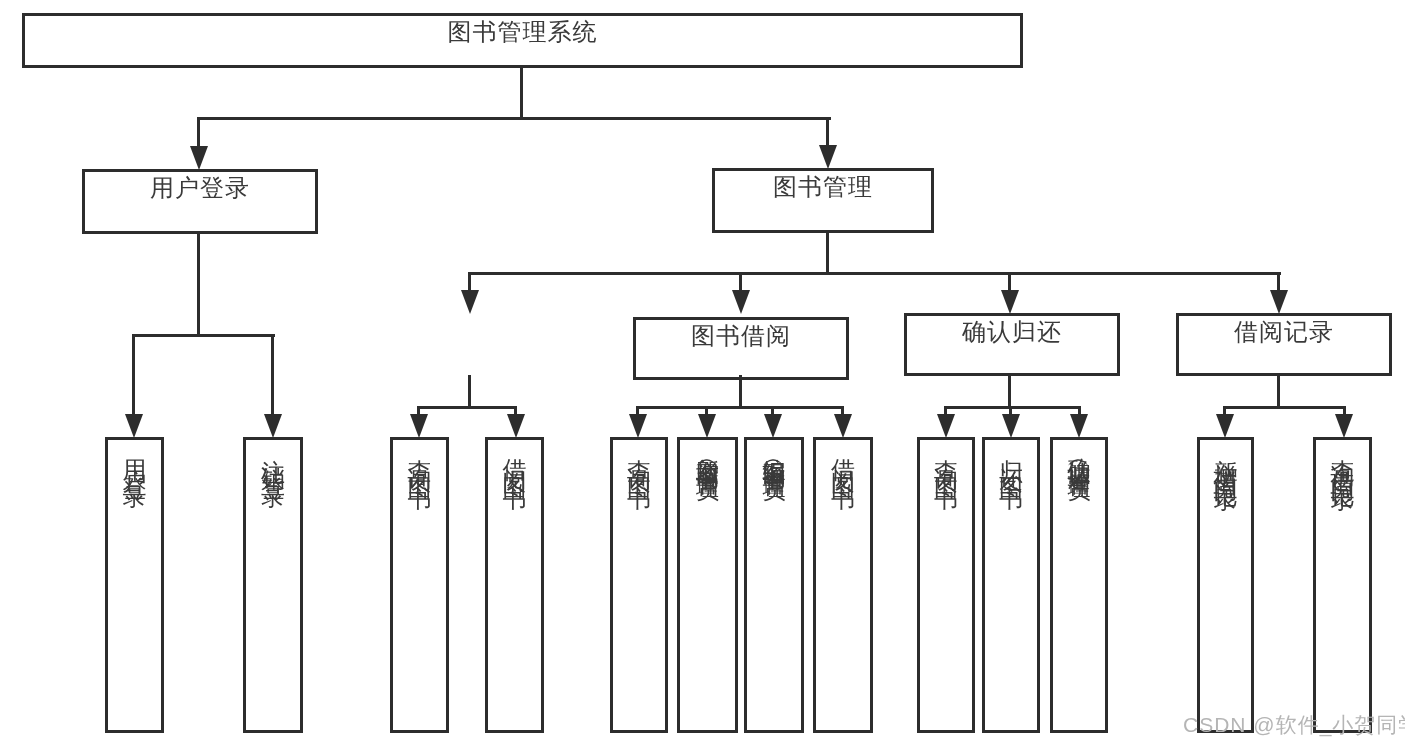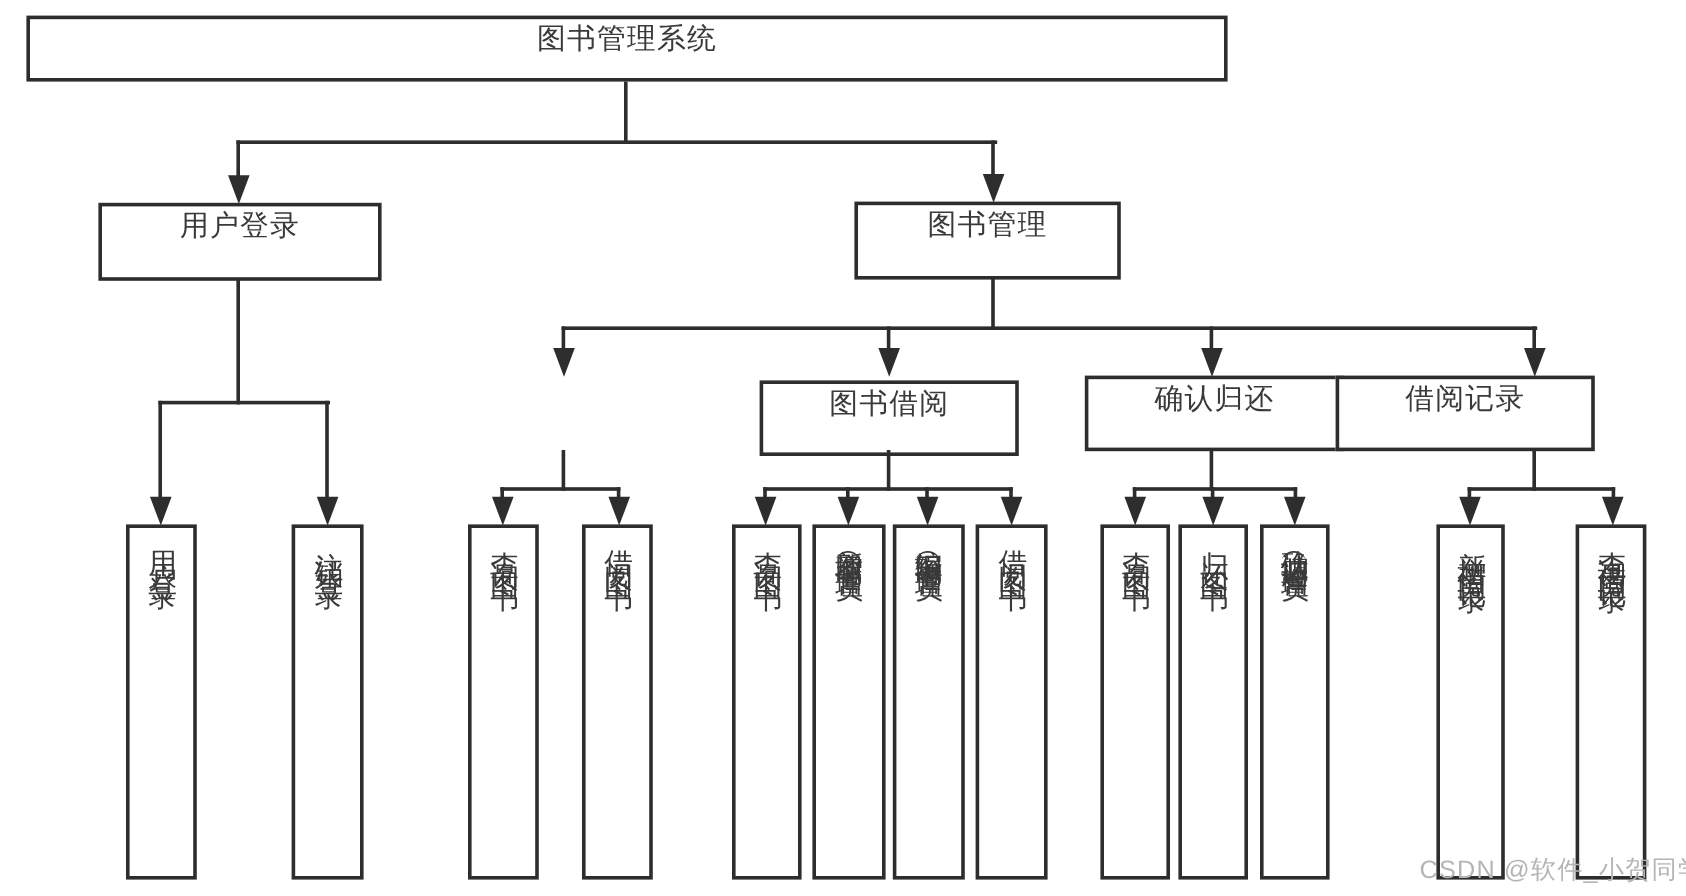--- a/index.html
+++ b/index.html
@@ -66,21 +66,21 @@
   <div class="box" style="left:712px; top:168px; width:222px; height:65px;">
     <span>图书管理</span>
   </div>
 
   <div class="box" style="left:633px; top:317px; width:216px; height:63px;">
     <span>图书借阅</span>
   </div>
   <div class="box" style="left:904px; top:313px; width:216px; height:63px;">
     <span>确认归还</span>
   </div>
-  <div class="box" style="left:1113px; top:313px; width:216px; height:63px;">
+  <div class="box" style="left:1176px; top:313px; width:216px; height:63px;">
     <span>借阅记录</span>
   </div>
 
   <div class="box leaf" style="left:105px; width:59px;">
     <span class="vtext">用户登录</span>
   </div>
   <div class="box leaf" style="left:243px; width:60px;">
     <span class="vtext">注销登录</span>
   </div>
   <div class="box leaf" style="left:390px; width:59px;">

